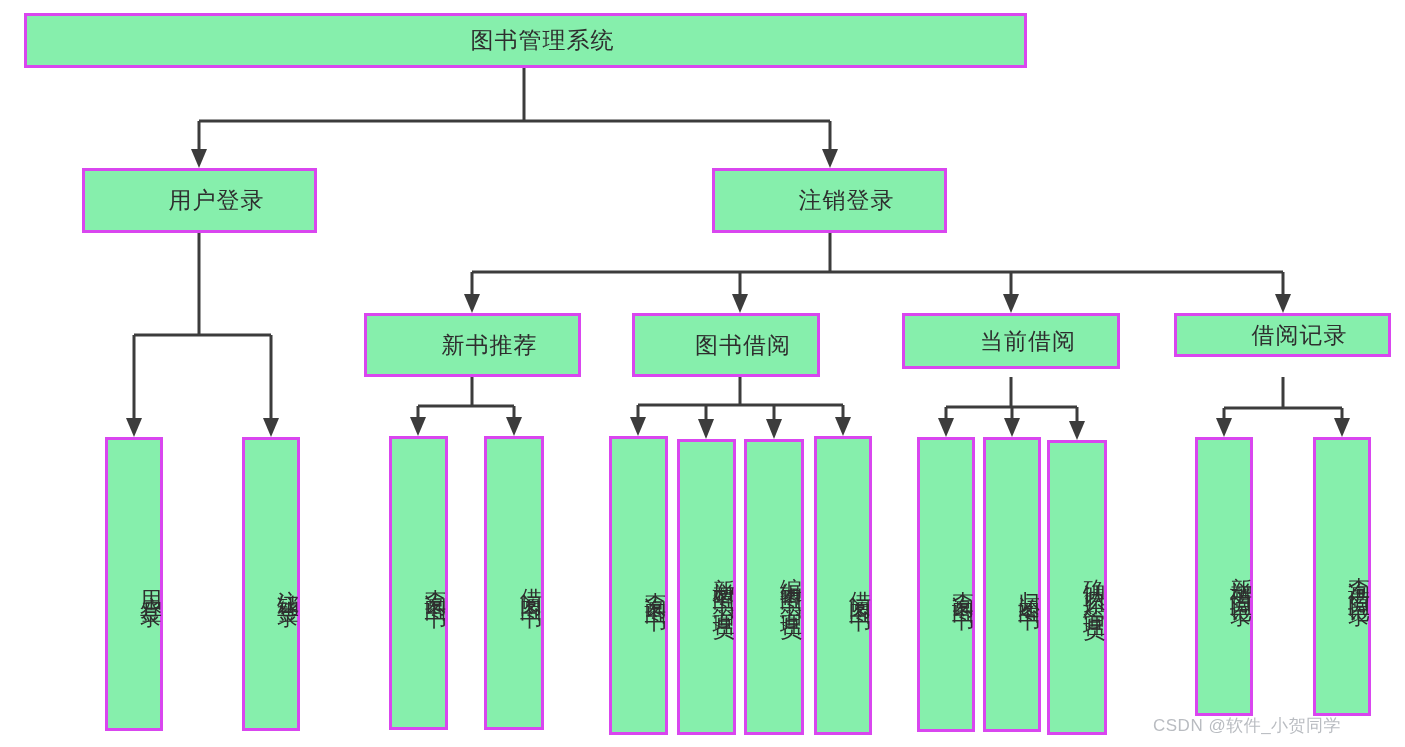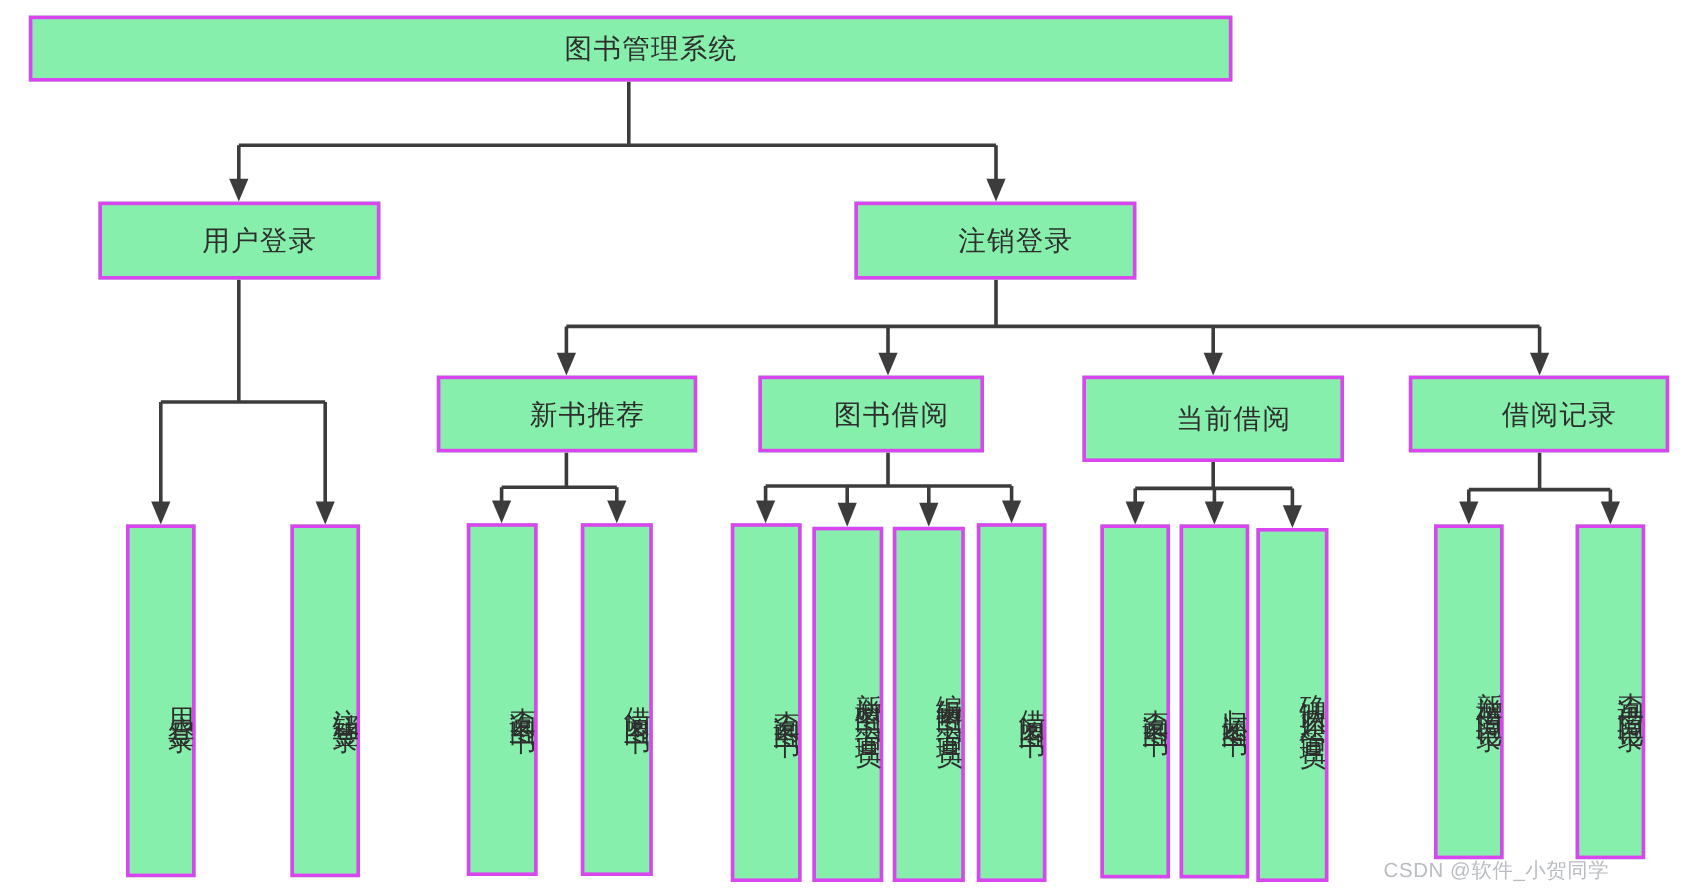--- a/index.html
+++ b/index.html
@@ -77,22 +77,22 @@
     </g>
   </svg>
 
   <div class="node hl" style="left:24px;top:13px;width:1003px;height:55px;">图书管理系统</div>
 
   <div class="node hl" style="left:82px;top:168px;width:235px;height:65px;">用户登录</div>
   <div class="node hl" style="left:712px;top:168px;width:235px;height:65px;">注销登录</div>
 
   <div class="node hl" style="left:364px;top:313px;width:217px;height:64px;text-align:center;">新书推荐</div>
   <div class="node hl" style="left:632px;top:313px;width:188px;height:64px;">图书借阅</div>
-  <div class="node hl" style="left:902px;top:313px;width:218px;height:72px;">当前借阅</div>
-  <div class="node hl" style="left:1174px;top:313px;width:217px;height:64px;text-align:center;">借阅记录</div>
+  <div class="node hl" style="left:902px;top:313px;width:218px;height:56px;">当前借阅</div>
+  <div class="node hl" style="left:1174px;top:313px;width:217px;height:44px;text-align:center;">借阅记录</div>
 
   <div class="node vl" style="left:105px;top:437px;width:58px;height:294px;">用户登录</div>
   <div class="node vl" style="left:242px;top:437px;width:58px;height:294px;">注销登录</div>
 
   <div class="node vl" style="left:389px;top:436px;width:59px;height:294px;">查询图书</div>
   <div class="node vl" style="left:484px;top:436px;width:60px;height:294px;">借阅图书</div>
 
   <div class="node vl" style="left:609px;top:436px;width:59px;height:299px;">查询图书</div>
   <div class="node vl" style="left:677px;top:439px;width:59px;height:296px;">新增图书（管理员）</div>
   <div class="node vl" style="left:744px;top:439px;width:60px;height:296px;">编辑图书（管理员）</div>

